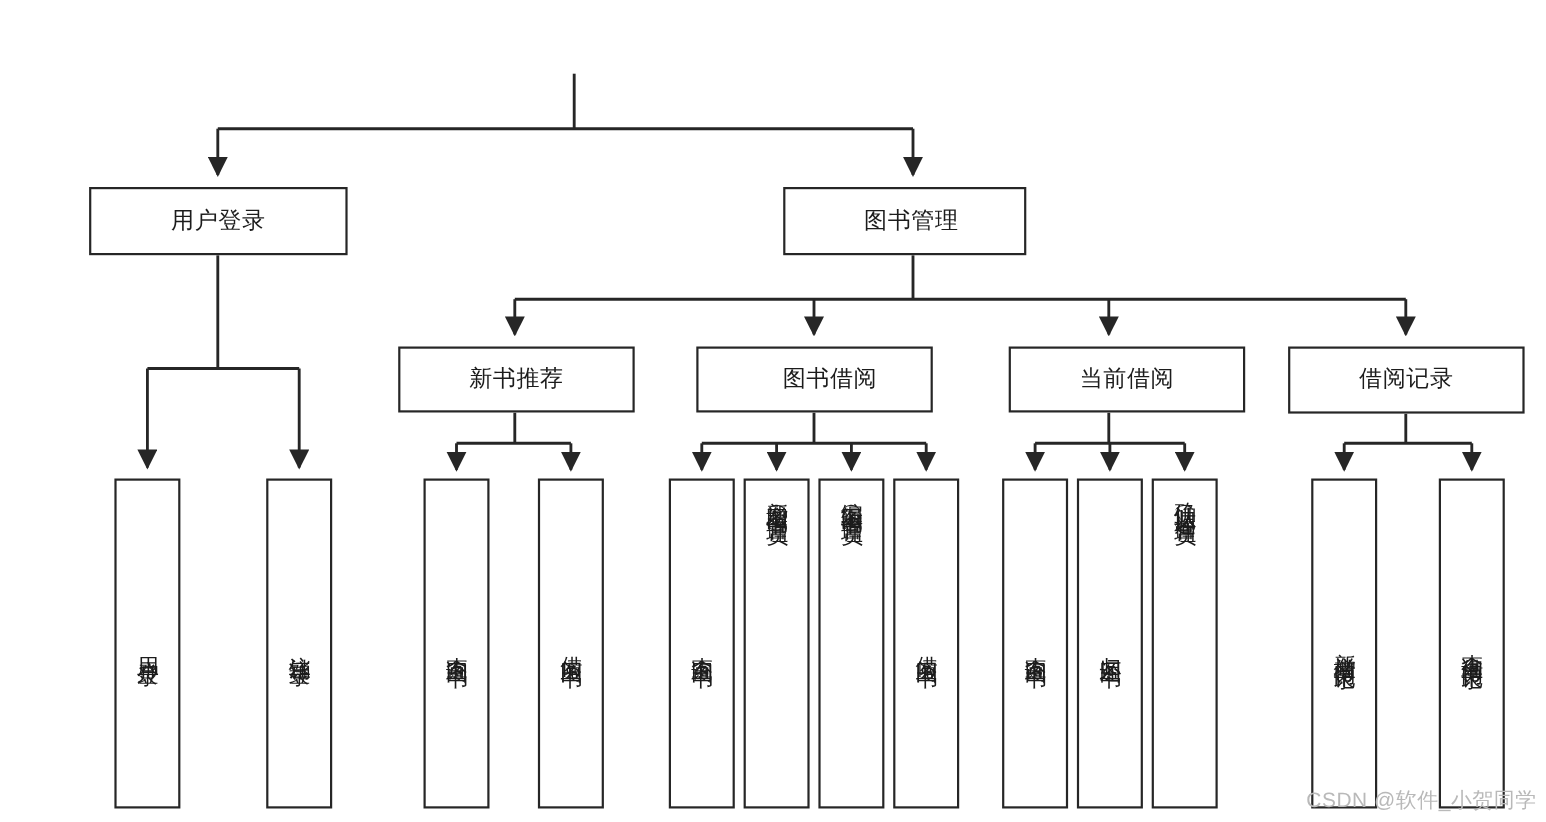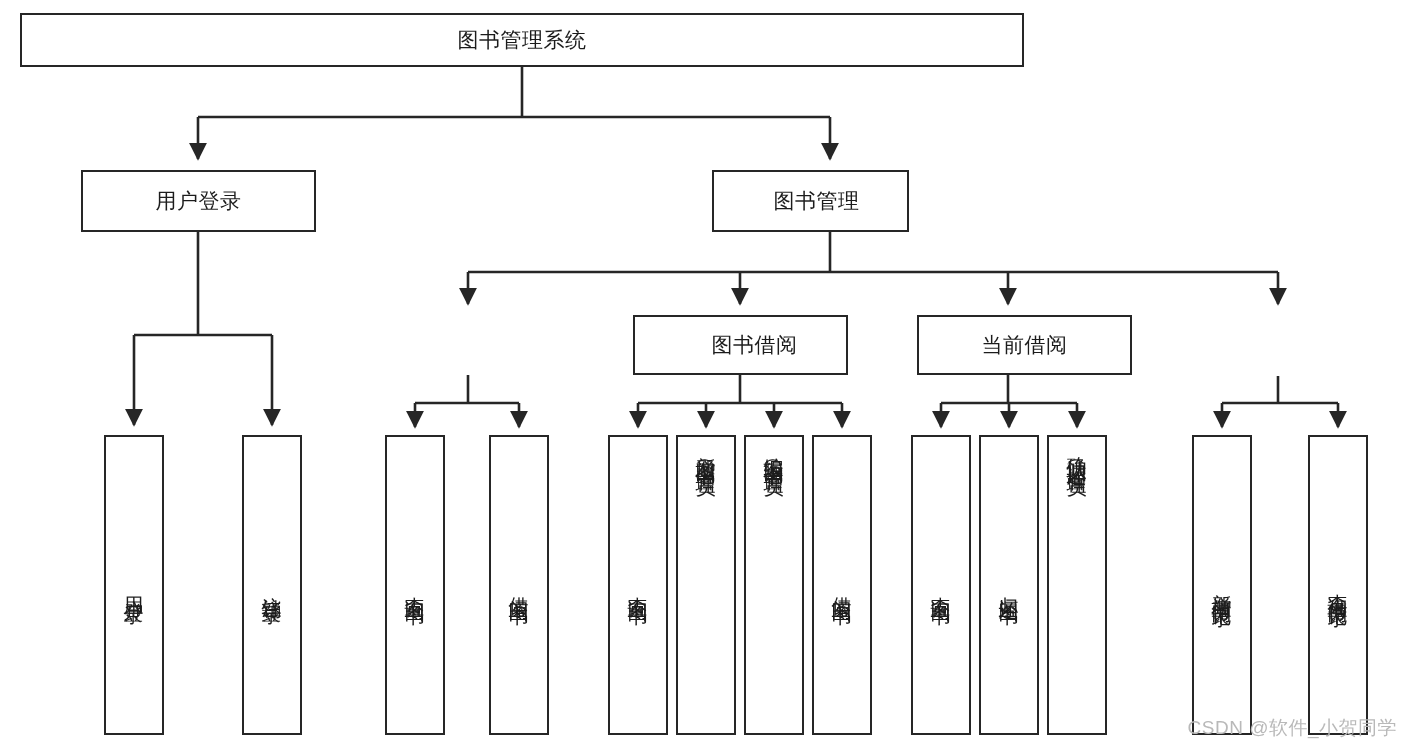--- a/index.html
+++ b/index.html
@@ -119,36 +119,39 @@
       <path d="M 1009 403 L 1009 427" marker-end="url(#arrow)"></path>
       <path d="M 1077 403 L 1077 427" marker-end="url(#arrow)"></path>
 
       <path d="M 1278 376 L 1278 403"></path>
       <path d="M 1222 403 L 1338 403"></path>
       <path d="M 1222 403 L 1222 427" marker-end="url(#arrow)"></path>
       <path d="M 1338 403 L 1338 427" marker-end="url(#arrow)"></path>
     </g>
   </svg>
 
-  <div class="node" style="left:20px; top:13px; width:1004px; height:54px;">
-    <span class="node-label">图书管理系统</span>
-  </div>
 
   <div class="node" style="left:81px; top:170px; width:235px; height:62px;">
     <span class="node-label">用户登录</span>
   </div>
-  <div class="node" style="left:712px; top:170px; width:197px; height:62px;padding-left:12px;">
+  <div class="node" style="left:712px; top:170px; width:221px; height:62px;padding-left:12px;">
     <span class="node-label">图书管理</span>
   </div>
 
+  <div class="node" style="left:362px; top:315px; width:215px; height:60px;">
+    <span class="node-label">新书推荐</span>
+  </div>
   <div class="node" style="left:633px; top:315px; width:215px; height:60px;padding-left:28px;">
     <span class="node-label">图书借阅</span>
   </div>
   <div class="node" style="left:901px; top:315px; width:215px; height:60px;margin-left:16px;">
     <span class="node-label">当前借阅</span>
+  </div>
+  <div class="node" style="left:1171px; top:315px; width:215px; height:61px;">
+    <span class="node-label">借阅记录</span>
   </div>
 
   <div class="node leaf center-v" style="left:104px; top:435px; width:60px; height:300px;">
     <span class="node-label">用户登录</span>
   </div>
   <div class="node leaf center-v" style="left:242px; top:435px; width:60px; height:300px;">
     <span class="node-label">注销登录</span>
   </div>
 
   <div class="node leaf center-v" style="left:385px; top:435px; width:60px; height:300px;">

